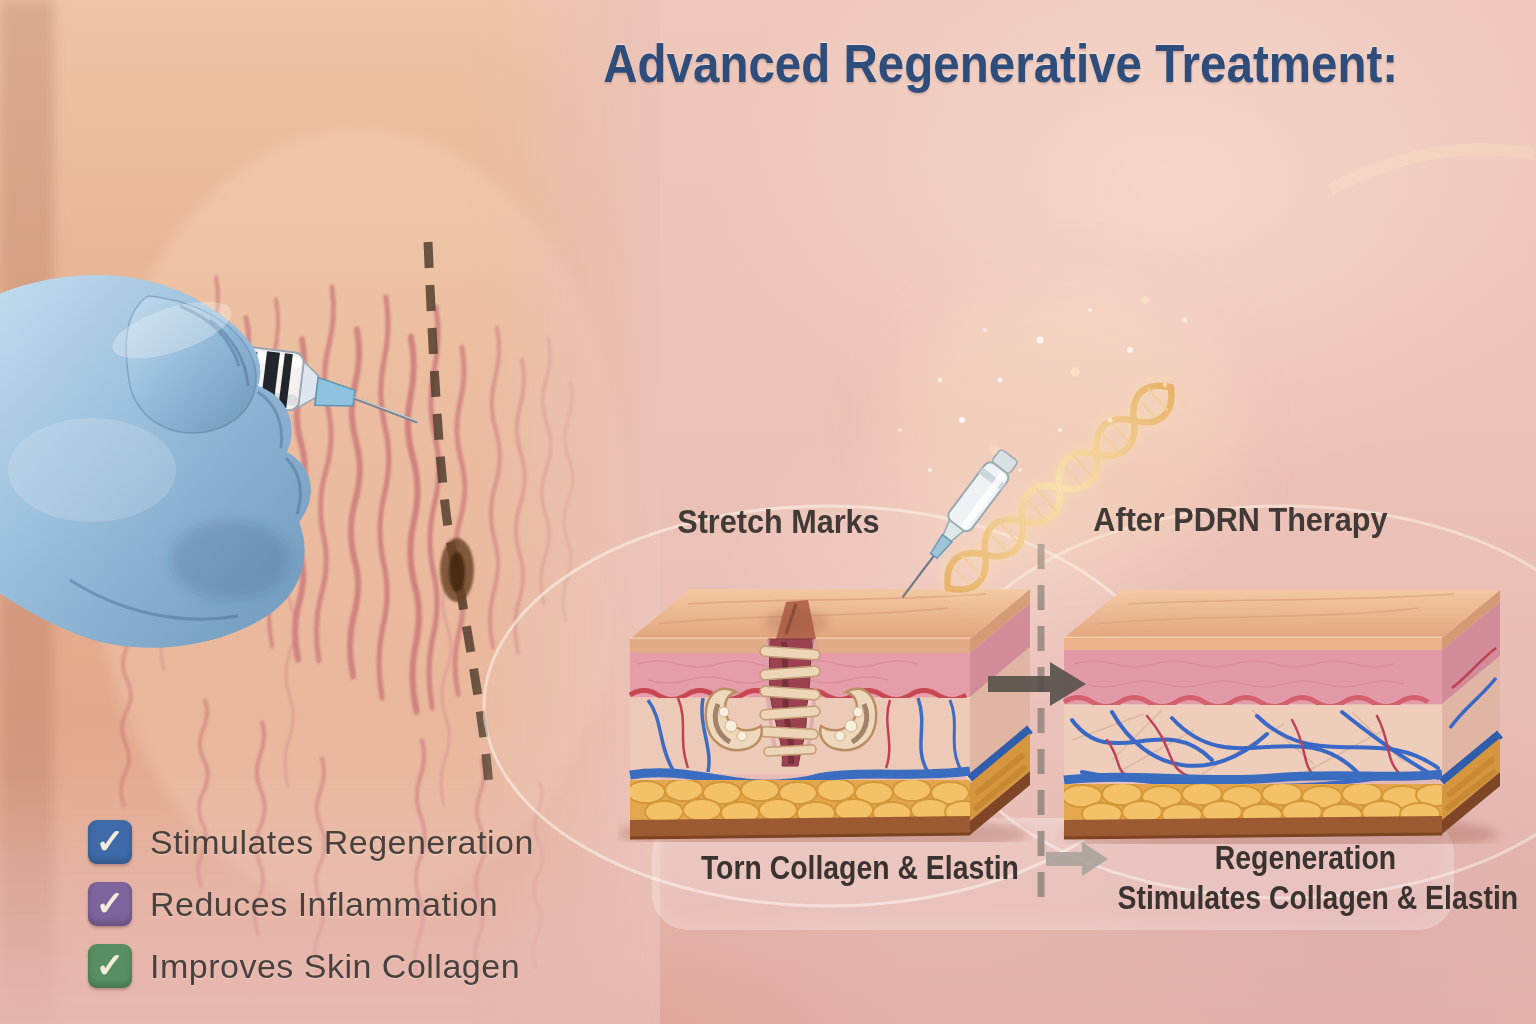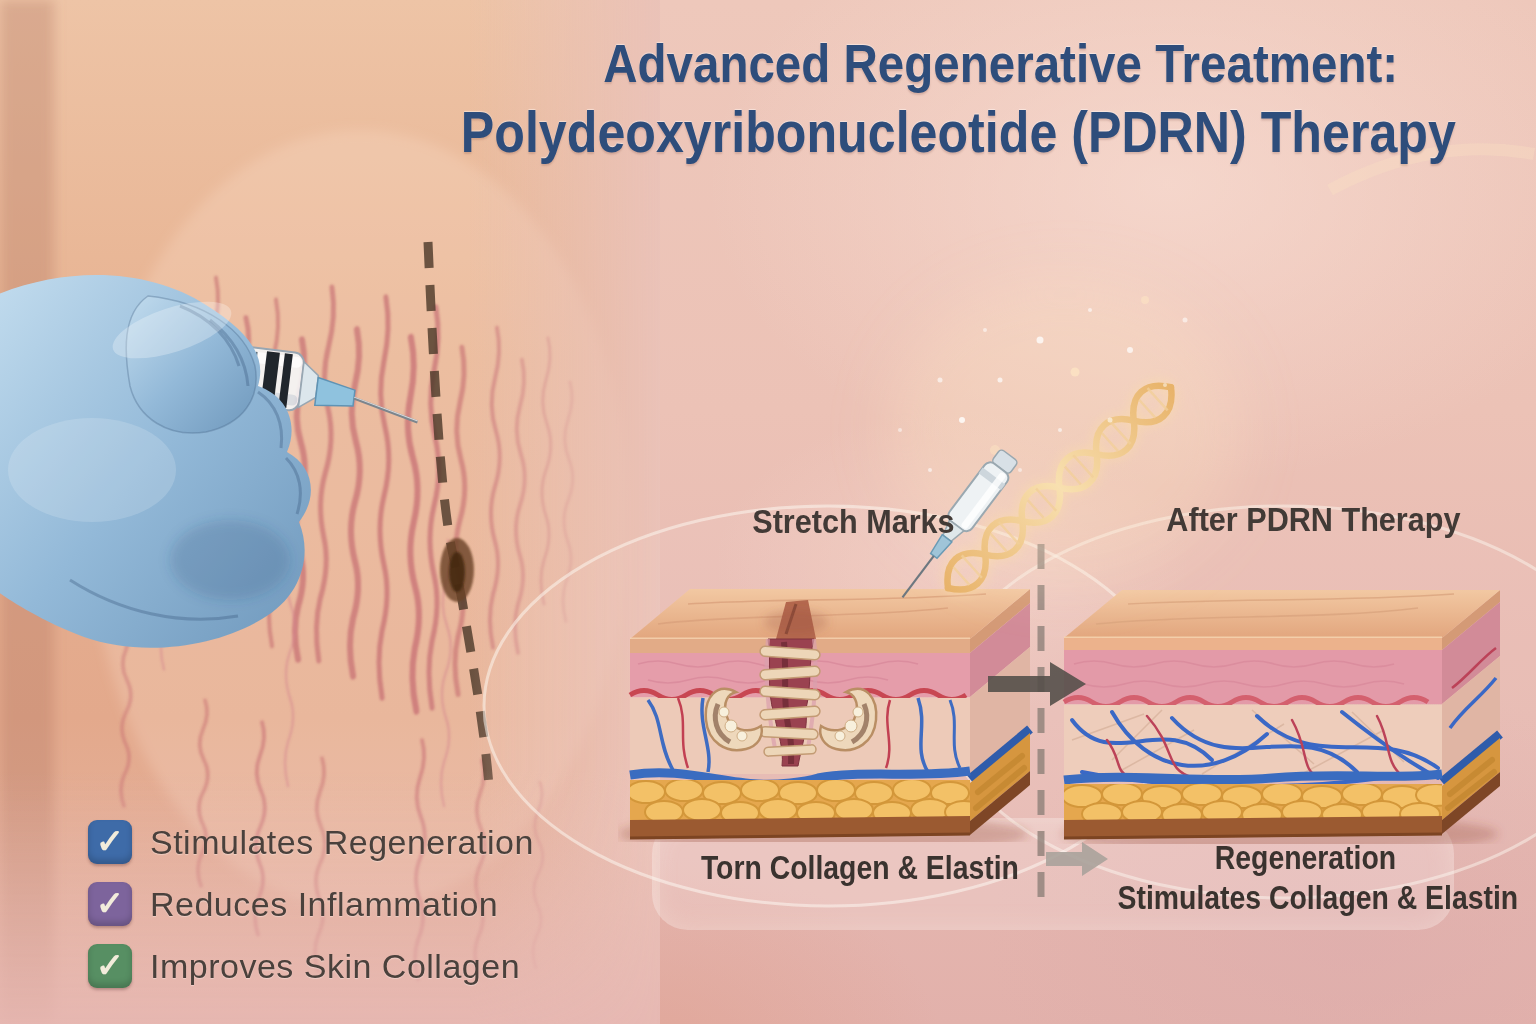--- a/index.html
+++ b/index.html
@@ -18,21 +18,21 @@
   .abs{position:absolute;}
   svg{display:block;}
   
   #title-block{left:300px; top:36px; width:1210px; text-align:right; color:#2e4d7b; font-weight:bold; line-height:1;}
   .t-line{display:inline-block; transform:scaleX(.88); white-space:nowrap;
           text-shadow:0 2px 2px rgba(120,70,60,.22), 0 -1px 1px rgba(255,255,255,.45);}
   #title-l1{font-size:54px; position:relative; left:-58px;}
   #title-l2{font-size:57px; margin-top:14px; position:relative; left:14px;}
   #title-l3{font-size:52px; margin-top:16px; position:relative; left:-36px;}
   
-  .panel-label{font-size:34px; font-weight:bold; color:#423a36; text-align:right; white-space:nowrap;}
+  .panel-label{font-size:34px; font-weight:bold; color:#423a36; text-align:left; white-space:nowrap;}
   .panel-label span{display:inline-block; transform:scaleX(.9);}
   #label-before{left:666px; top:502px; width:300px;}
   #label-after{left:1077px; top:500px; width:400px;}
   
   .caption{font-size:33px; font-weight:bold; color:#3a332f; text-align:center; white-space:nowrap; line-height:40px;}
   .caption span{display:inline-block; transform:scaleX(.86);}
   #caption-before{left:640px; top:848px; width:440px;}
   #caption-after{left:1085px; top:838px; width:440px;}
   #caption-panel{left:652px; top:818px; width:802px; height:112px; border-radius:36px;
                  background:rgba(255,252,249,.20); box-shadow:0 0 24px rgba(255,250,245,.25) inset;}
@@ -437,21 +437,20 @@
       <polygon points="88,-6 110,-4 110,4 88,6" fill="#9fc4d8" stroke="#6a9ab4" stroke-width="1.5"></polygon>
       <line x1="110" y1="0" x2="162" y2="0" stroke="#6d7880" stroke-width="2.2"></line>
     </g>
 
     <polygon points="988,676 1050,676 1050,662 1086,684 1050,706 1050,692 988,692" fill="#55504a" opacity=".9"></polygon>
     <polygon points="1046,852 1082,852 1082,842 1108,859 1082,876 1082,866 1046,866" fill="#aaa29b" opacity=".9"></polygon>
   </svg>
 
   <div class="abs" id="title-block">
     <div><span class="t-line" id="title-l1">Advanced Regenerative Treatment:</span></div>
-    <div><span class="t-line" id="title-l2">Polydeoxyribonucleotide (PDRN) Therapy</span></div>
   </div>
 
   <div class="abs panel-label" id="label-before">
     <span>Stretch Marks</span>
   </div>
   <div class="abs panel-label" id="label-after">
     <span>After PDRN Therapy</span>
   </div>
 
   <div class="abs caption" id="caption-before">

